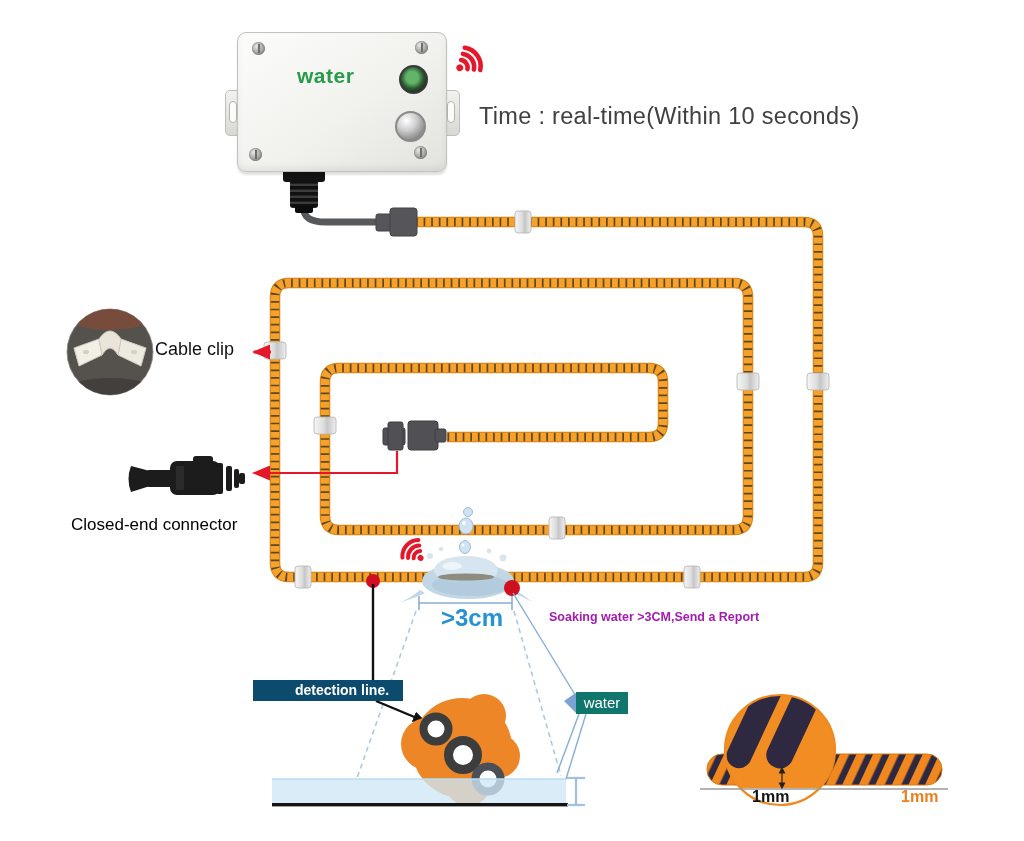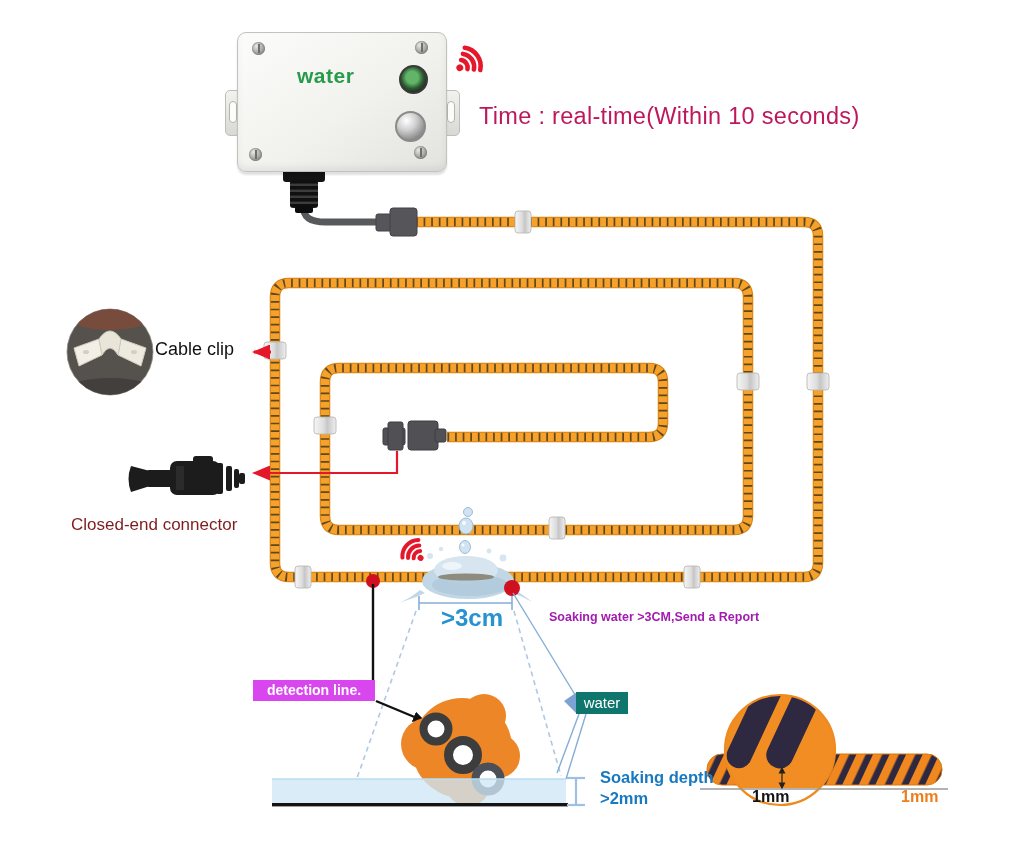--- a/index.html
+++ b/index.html
@@ -1,24 +1,24 @@
 <!DOCTYPE html>
 <html><head>
 <meta charset="utf-8">
 <style>
   html,body{margin:0;padding:0;background:#ffffff;font-family:"Liberation Sans",sans-serif;}
   .stage{position:relative;width:1024px;height:841px;background:#ffffff;overflow:hidden;}
   .abs{position:absolute;}
   svg{display:block;}
   .lbl{position:absolute;color:#1c1c1c;white-space:nowrap;}
-  .time-note{left:479px;top:103px;font-size:23.5px;letter-spacing:.3px;color:#be185d;}
+  .time-note{left:479px;top:103px;font-size:23.5px;letter-spacing:.3px;color:#404040;}
   .cable-clip-lbl{left:155px;top:339px;font-size:18px;color:#111;}
-  .closed-end-lbl{left:71px;top:515px;font-size:17px;color:#7f1d1d;}
+  .closed-end-lbl{left:71px;top:515px;font-size:17px;color:#000000;}
   .detection-box{left:253px;top:680px;width:122px;height:21px;line-height:21px;text-align:center;
-    background:#d946ef;color:#fff;font-size:14px;font-weight:600;}
+    background:#0c4a6e;color:#fff;font-size:14px;font-weight:600;padding-left:28px;}
   .water-box{left:576px;top:692px;width:52px;height:22px;line-height:22px;text-align:center;
     background:#0f766e;color:#fff;font-size:15px;}
   .dist-3cm{left:441px;top:604px;font-size:24px;font-weight:bold;color:#2792D2;}
   .soak-note{left:549px;top:610px;font-size:12.5px;font-weight:bold;color:#a21caf;}
   .soak-depth{left:600px;top:767px;font-size:16.5px;font-weight:bold;color:#1879C0;line-height:21px;white-space:nowrap;}
   .mm-black{left:752px;top:788px;font-size:16px;font-weight:bold;color:#141414;}
   .mm-orange{left:901px;top:788px;font-size:16px;font-weight:bold;color:#EE7E1B;}
   
   .device{left:237px;top:32px;width:208px;height:138px;}
   .dev-ear{position:absolute;background:linear-gradient(180deg,#f2f2ef,#d8d8d4);border:1px solid #bfbfba;border-radius:5px;}
@@ -265,20 +265,16 @@
     <div class="metal-btn"></div>
   </div>
 
   <div class="lbl time-note">Time : real-time(Within 10 seconds)</div>
   <div class="lbl cable-clip-lbl">Cable clip</div>
   <div class="lbl closed-end-lbl">Closed-end connector</div>
   <div class="lbl detection-box">detection line.</div>
   <div class="lbl water-box">water</div>
   <div class="lbl dist-3cm">&gt;3cm</div>
   <div class="lbl soak-note">Soaking water &gt;3CM,Send a Report</div>
-  <div class="lbl soak-depth">
-    <div>Soaking depth</div>
-    <div>&gt;2mm</div>
-  </div>
   <div class="lbl mm-black">1mm</div>
   <div class="lbl mm-orange">1mm</div>
 
 </div>
 
 </body></html>

